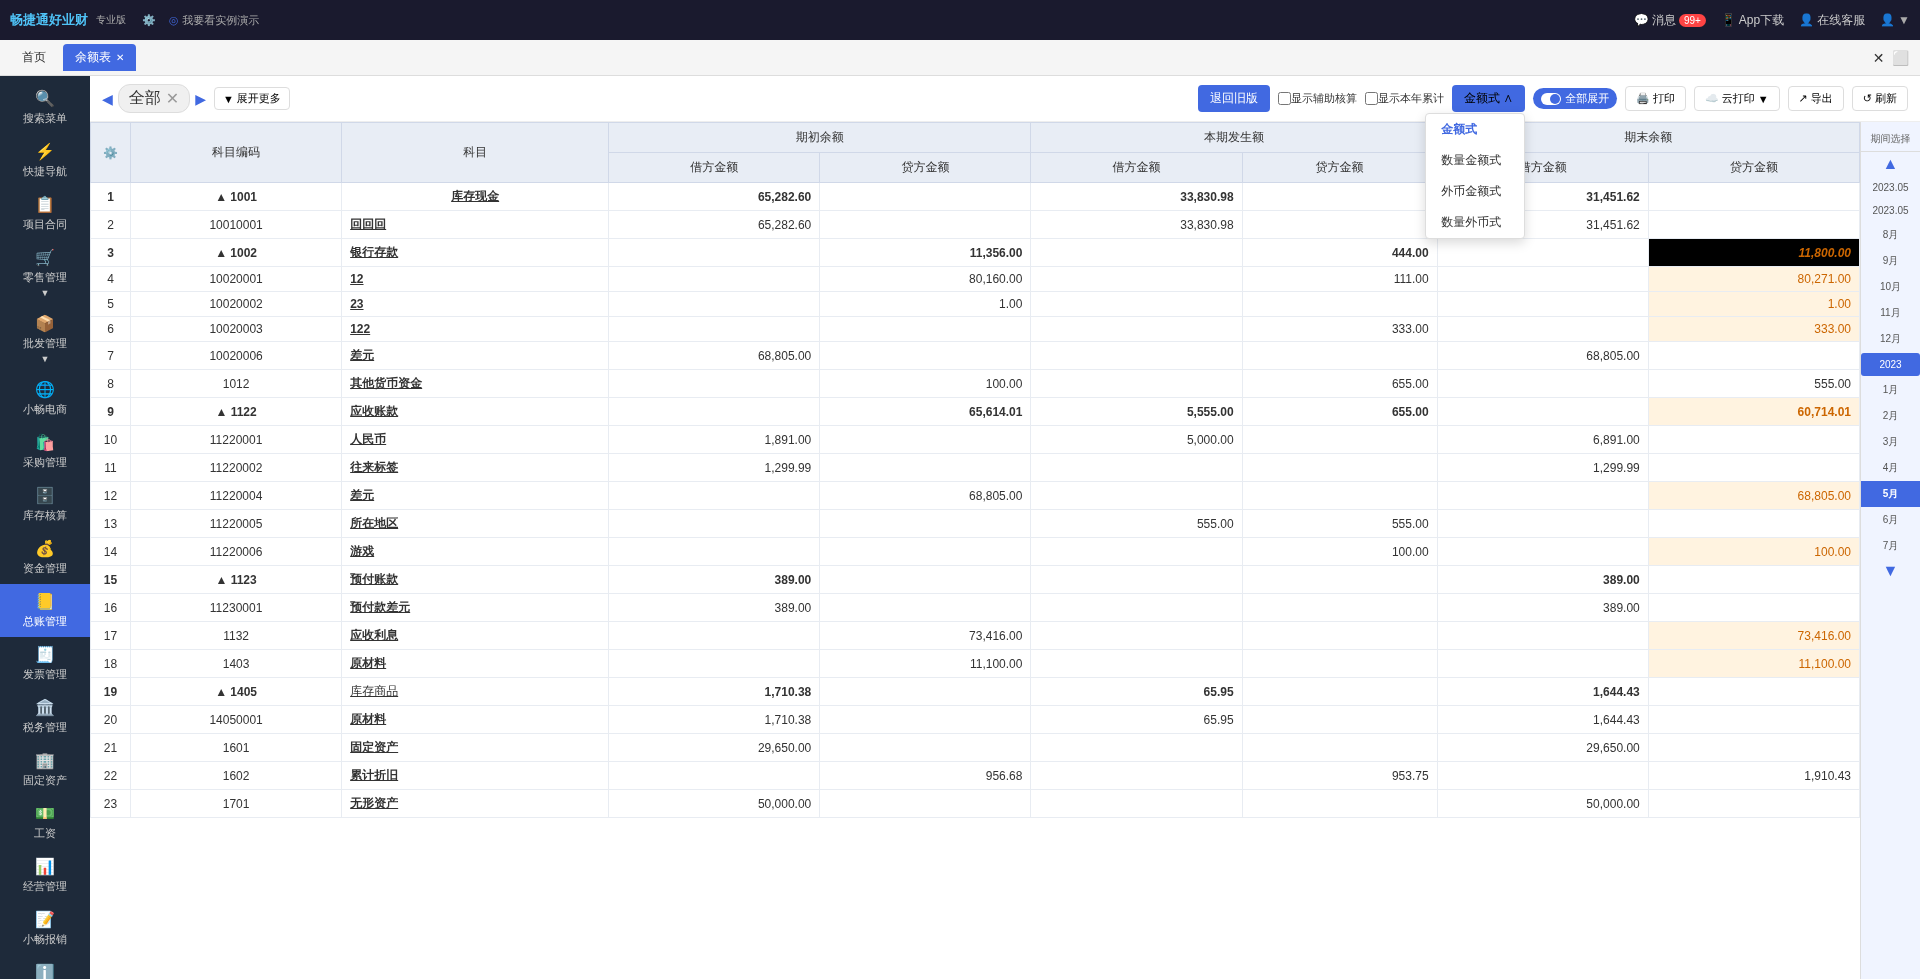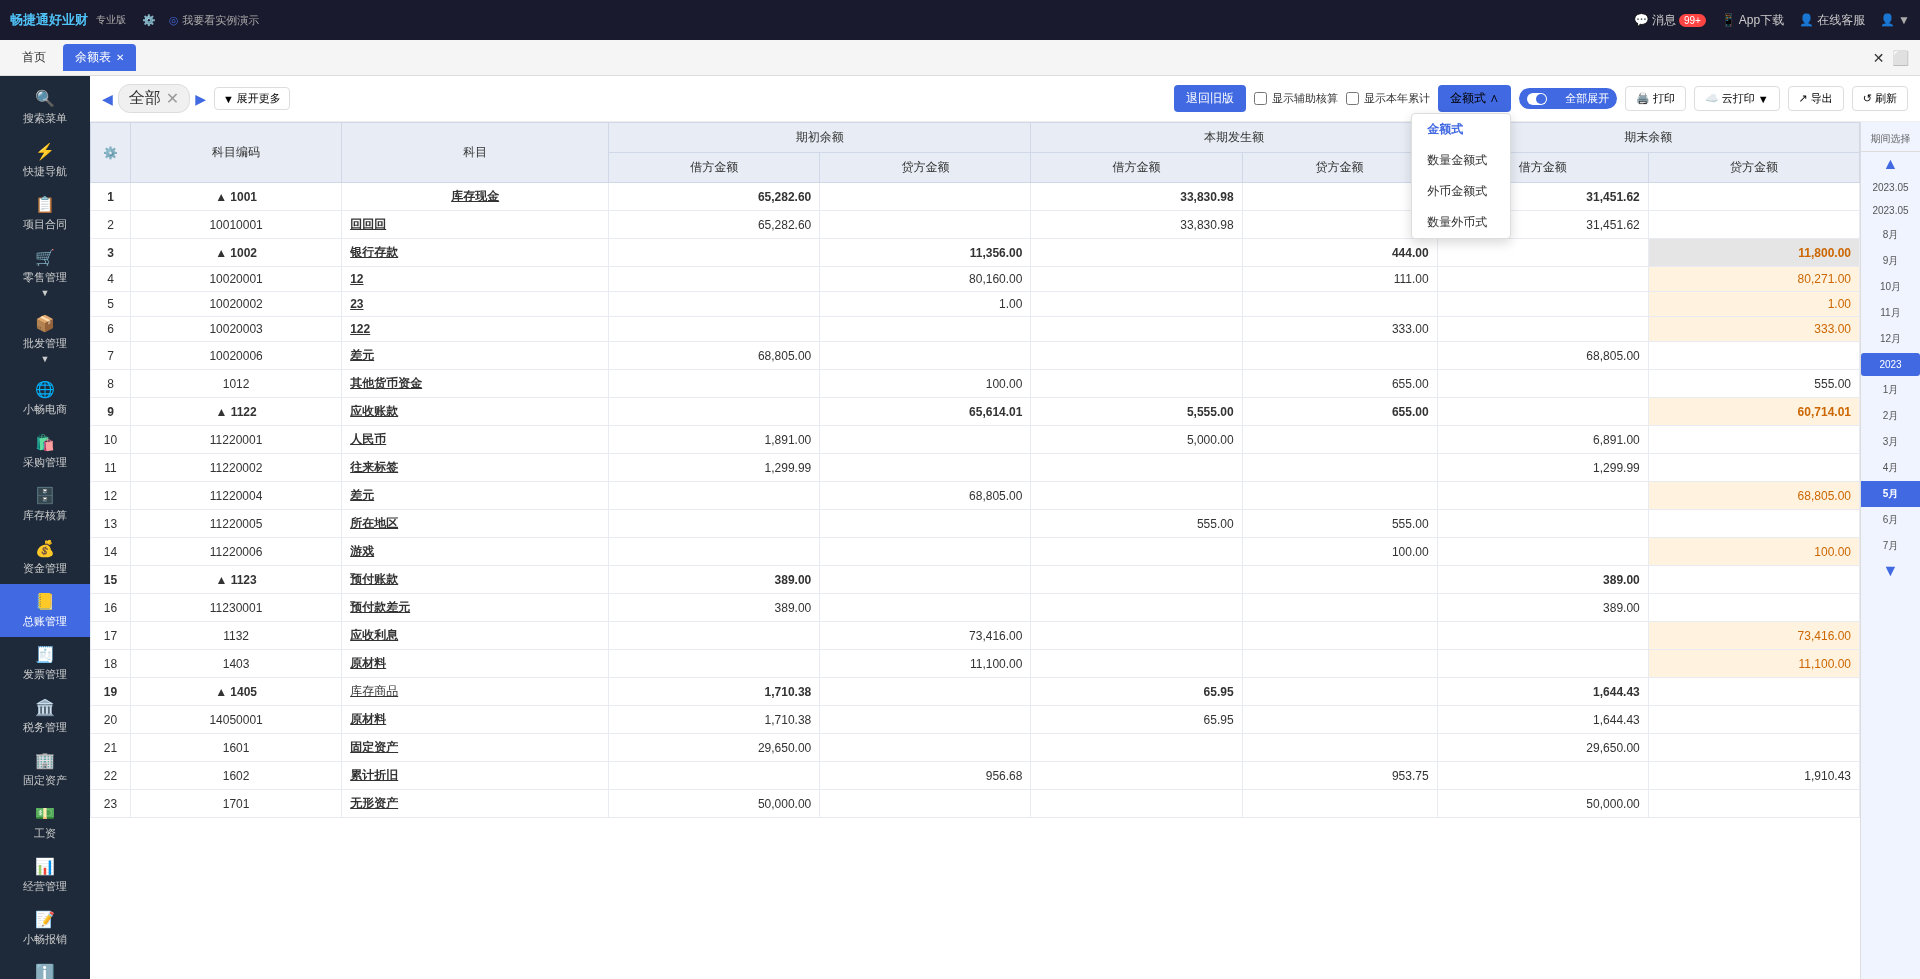--- a/index.html
+++ b/index.html
@@ -34,24 +34,24 @@
     
     .content { flex: 1; display: flex; flex-direction: column; overflow: hidden; background: white; }
 
     
     .toolbar { padding: 8px 12px; background: white; border-bottom: 1px solid #eee; display: flex; align-items: center; gap: 8px; flex-wrap: wrap; }
     .breadcrumb { display: flex; align-items: center; gap: 5px; }
     .breadcrumb-tag { background: #f0f0f0; border: 1px solid #ddd; border-radius: 12px; padding: 3px 10px; font-size: 16px; display: flex; align-items: center; gap: 5px; cursor: pointer; }
     .expand-btn { border: 1px solid #ddd; background: white; border-radius: 4px; padding: 3px 8px; cursor: pointer; font-size: 11px; display: flex; align-items: center; gap: 3px; }
     .toolbar-right { margin-left: auto; display: flex; align-items: center; gap: 8px; }
     .btn-back { background: #4169e1; color: white; border: none; border-radius: 4px; padding: 5px 12px; cursor: pointer; font-size: 12px; }
-    .checkbox-group { display: flex; align-items: center; gap: 5px; font-size: 11px; }
+    .checkbox-group { display: flex; align-items: center; font-size: 11px; }
     .checkbox-group input { cursor: pointer; }
     .btn-amount { background: #4169e1; color: #000000; border: none; border-radius: 4px; padding: 5px 12px; cursor: pointer; font-size: 12px; display: flex; align-items: center; gap: 3px; position: relative; }
-    .btn-toggle { background: #4169e1; border-radius: 20px; padding: 3px 8px; color: white; font-size: 11px; display: flex; align-items: center; gap: 18px; cursor: pointer; }
+    .btn-toggle { background: #4169e1; border-radius: 20px; padding: 3px 8px; color: white; font-size: 11px; display: flex; align-items: center; gap: 4px; cursor: pointer; }
     .btn-outline { border: 1px solid #ddd; background: white; border-radius: 4px; padding: 4px 10px; cursor: pointer; font-size: 11px; display: flex; align-items: center; gap: 3px; }
 
     
     .dropdown-menu { position: absolute; top: 28px; right: 0; background: white; border: 1px solid #ddd; border-radius: 4px; box-shadow: 0 4px 12px rgba(0,0,0,0.15); z-index: 100; min-width: 100px; }
     .dropdown-item { padding: 7px 15px; cursor: pointer; font-size: 12px; white-space: nowrap; }
     .dropdown-item.selected { color: #4169e1; font-weight: bold; }
 
     
     .table-container { flex: 1; overflow: auto; }
     table { width: 100%; border-collapse: collapse; font-size: 12px; }
@@ -307,21 +307,21 @@
               </tr>
               <tr class="row-bold">
                 <td>3</td>
                 <td>▲ 1002</td>
                 <td style="text-align: left;"><span class="bold-link" style="font-weight: bold;">银行存款</span></td>
                 <td></td>
                 <td>11,356.00</td>
                 <td></td>
                 <td>444.00</td>
                 <td></td>
-                <td style="background: #e5e5e5; color: rgb(204, 102, 0);">11,800.00</td>
+                <td style="background: #000000; color: rgb(204, 102, 0); font-style: italic;">11,800.00</td>
               </tr>
               <tr>
                 <td>4</td>
                 <td>10020001</td>
                 <td style="text-align: left;"><span class="bold-link">12</span></td>
                 <td></td>
                 <td>80,160.00</td>
                 <td></td>
                 <td>111.00</td>
                 <td></td>

